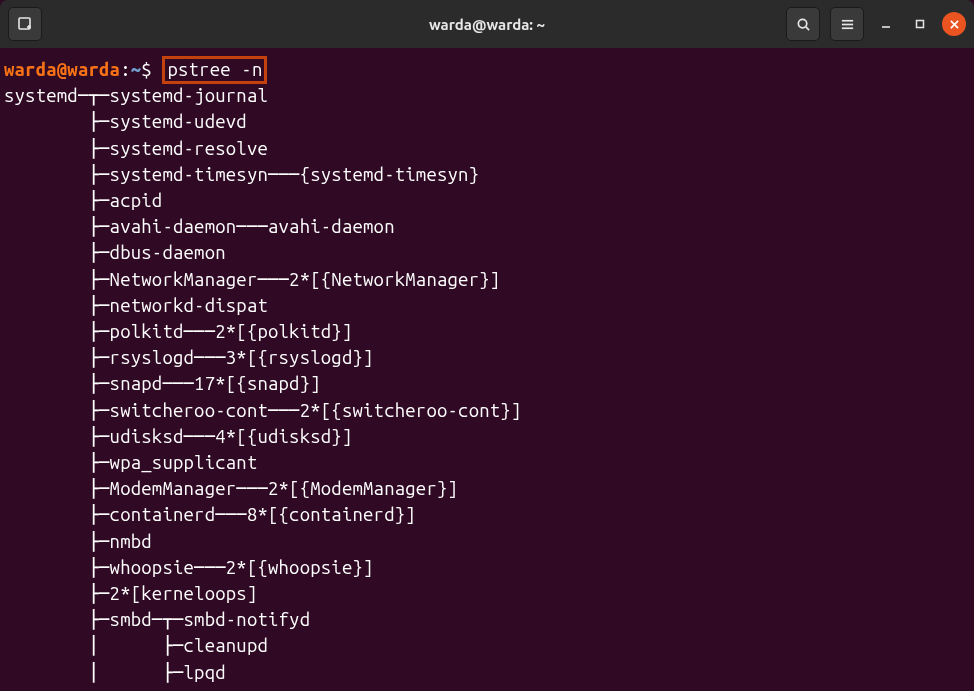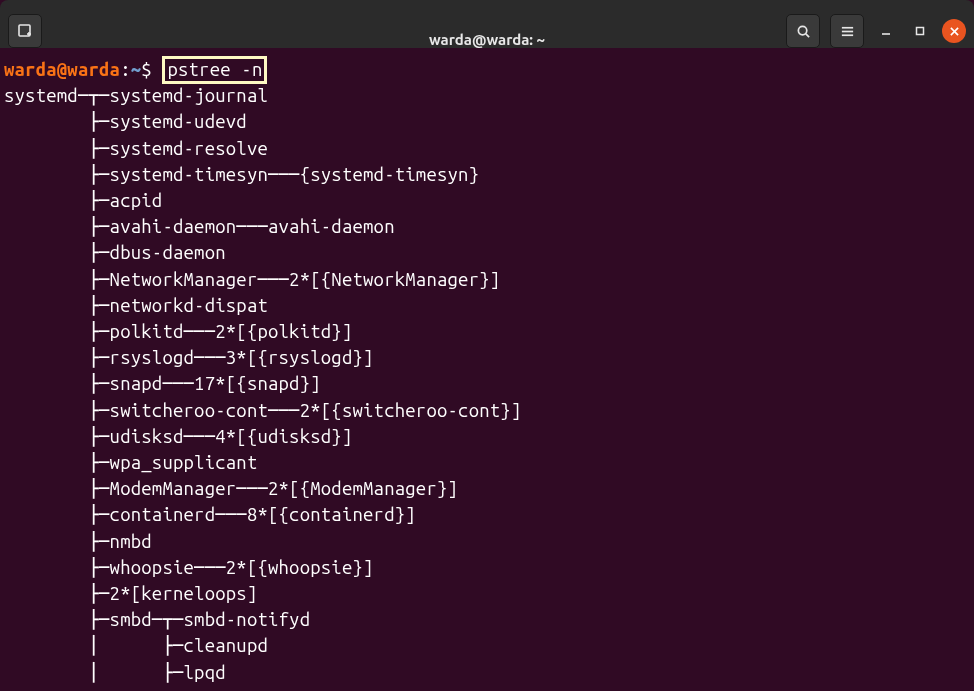--- a/index.html
+++ b/index.html
@@ -8,21 +8,21 @@
       height: 691px;
       background: #300a24;
       font-family: 'Ubuntu Mono', 'DejaVu Sans Mono', monospace;
       font-size: 18.5px;
       overflow: hidden;
     }
     .titlebar {
       height: 48px;
       background: #2b2b2b;
       display: flex;
-      align-items: flex-end;
+      align-items: center;
       padding: 0 8px;
       border-top-left-radius: 8px;
       border-top-right-radius: 8px;
       position: relative;
     }
     .titlebar-left {
       display: flex;
       align-items: center;
     }
     .newtab-btn {
@@ -81,21 +81,21 @@
       padding: 8px 0 0 4px;
       color: #ffffff;
       line-height: 26.2px;
       white-space: pre;
       letter-spacing: 0.2px;
     }
     .prompt-user { color: #f97316; font-weight: bold; }
     .prompt-path { color: #729fcf; font-weight: bold; }
     .prompt-dollar { color: #ffffff; }
     .cmd-highlight {
-      border: 3px solid #fef9c3;
+      border: 3px solid #c2410c;
       padding: 0 2px 2px 2px;
       color: #ffffff;
     }
   </style>
 </head>
 <body>
 
 <div class="titlebar">
   <div class="titlebar-left">
     <div class="newtab-btn">

